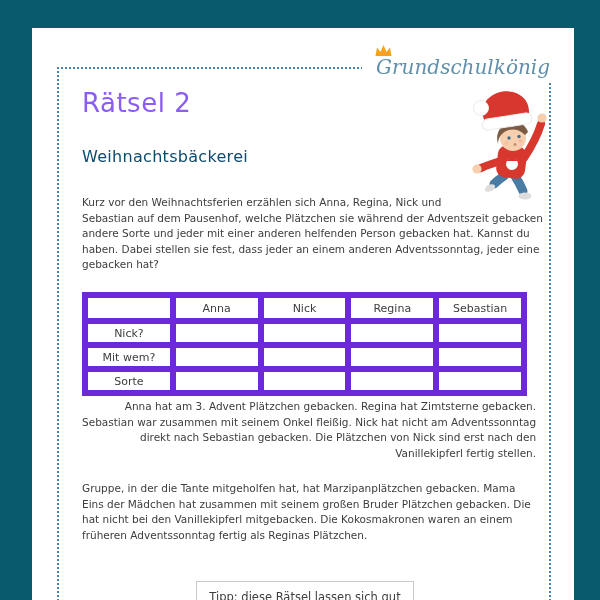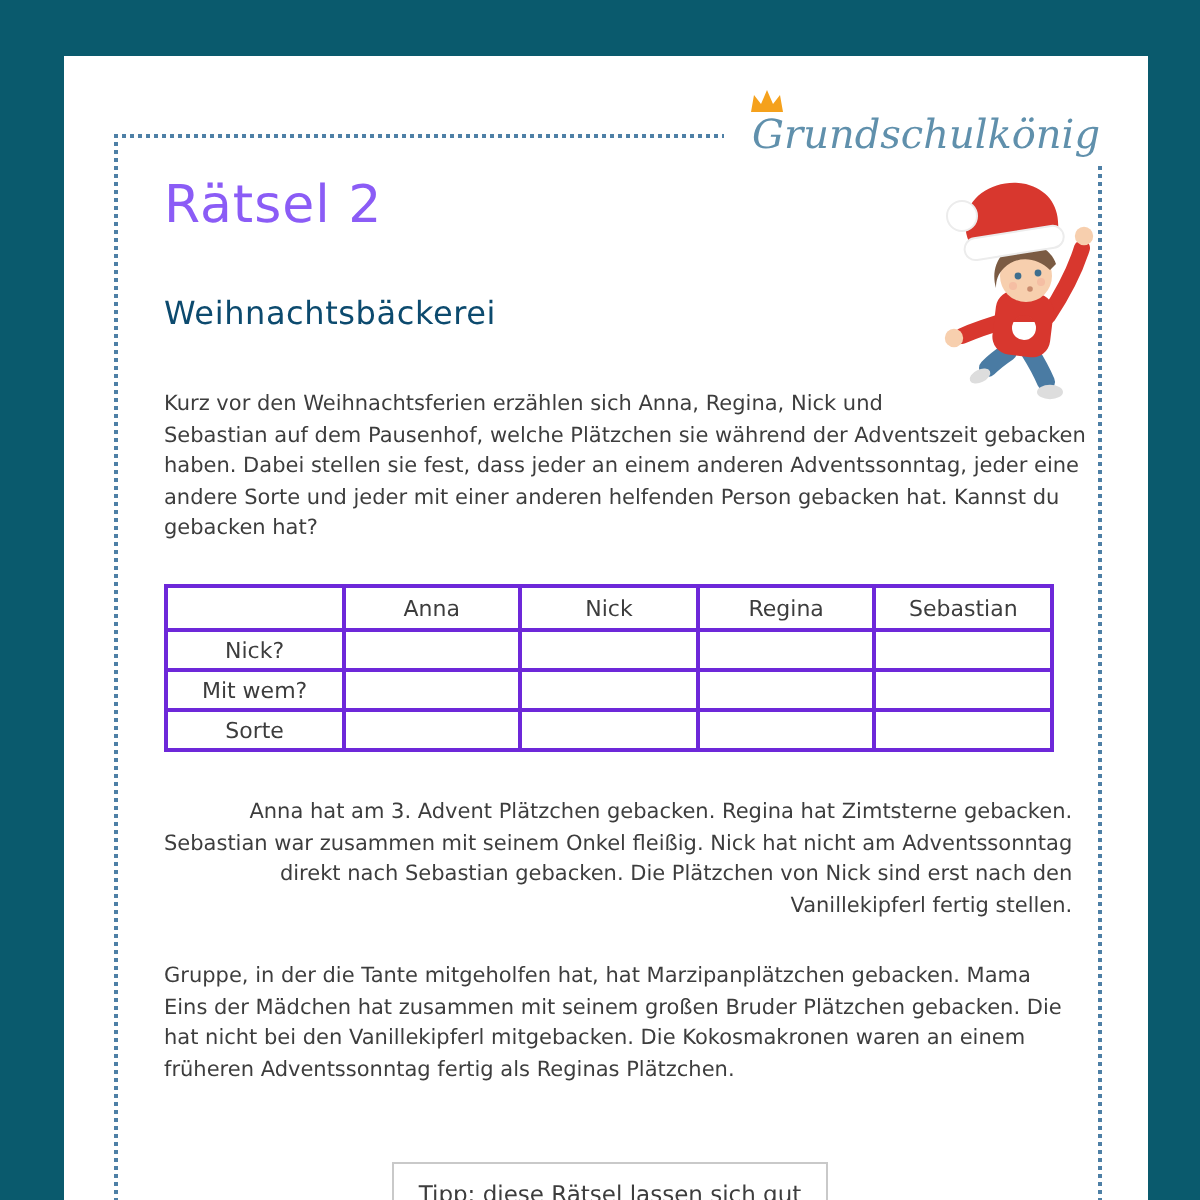--- a/index.html
+++ b/index.html
@@ -59,21 +59,21 @@
     width:86px;height:118px;z-index:2;
   }
   table.grid{
     position:absolute;left:50px;top:264px;
     width:445px;
     border-collapse:collapse;
     table-layout:fixed;
     font-size:11px;color:#3d3d3d;
   }
   table.grid th, table.grid td{
-    border:2px solid #6d28d9;
+    border:6px solid #6d28d9;
     font-weight:normal;
     text-align:center;
     padding:0;
   }
   table.grid thead th{height:20px;}
   table.grid tbody th, table.grid tbody td{height:18px;}
   .tip-box{
     position:absolute;left:164px;top:553px;
     width:196px;
     border:1px solid #c9c9c9;
@@ -128,22 +128,22 @@
     <rect x="14" y="28" width="50" height="11" rx="5.5" fill="#ffffff" stroke="#ececec" stroke-width="1" transform="rotate(-9 39 33)"></rect>
     <circle cx="13" cy="20" r="7.5" fill="#ffffff" stroke="#ececec" stroke-width="1"></circle>
   </svg>
 
   <div class="title">Rätsel 2</div>
   <div class="subtitle">Weihnachtsbäckerei</div>
 
   <div class="para para-intro">
     <div>Kurz vor den Weihnachtsferien erzählen sich Anna, Regina, Nick und</div>
     <div>Sebastian auf dem Pausenhof, welche Plätzchen sie während der Adventszeit gebacken</div>
+    <div>andere Sorte und jeder mit einer anderen helfenden Person gebacken hat. Kannst du</div>
     <div>haben. Dabei stellen sie fest, dass jeder an einem anderen Adventssonntag, jeder eine</div>
-    <div>andere Sorte und jeder mit einer anderen helfenden Person gebacken hat. Kannst du</div>
     <div>gebacken hat?</div>
   </div>
 
   <table class="grid">
     <thead>
       <tr>
         <th></th>
         <th>Anna</th>
         <th>Nick</th>
         <th>Regina</th>

